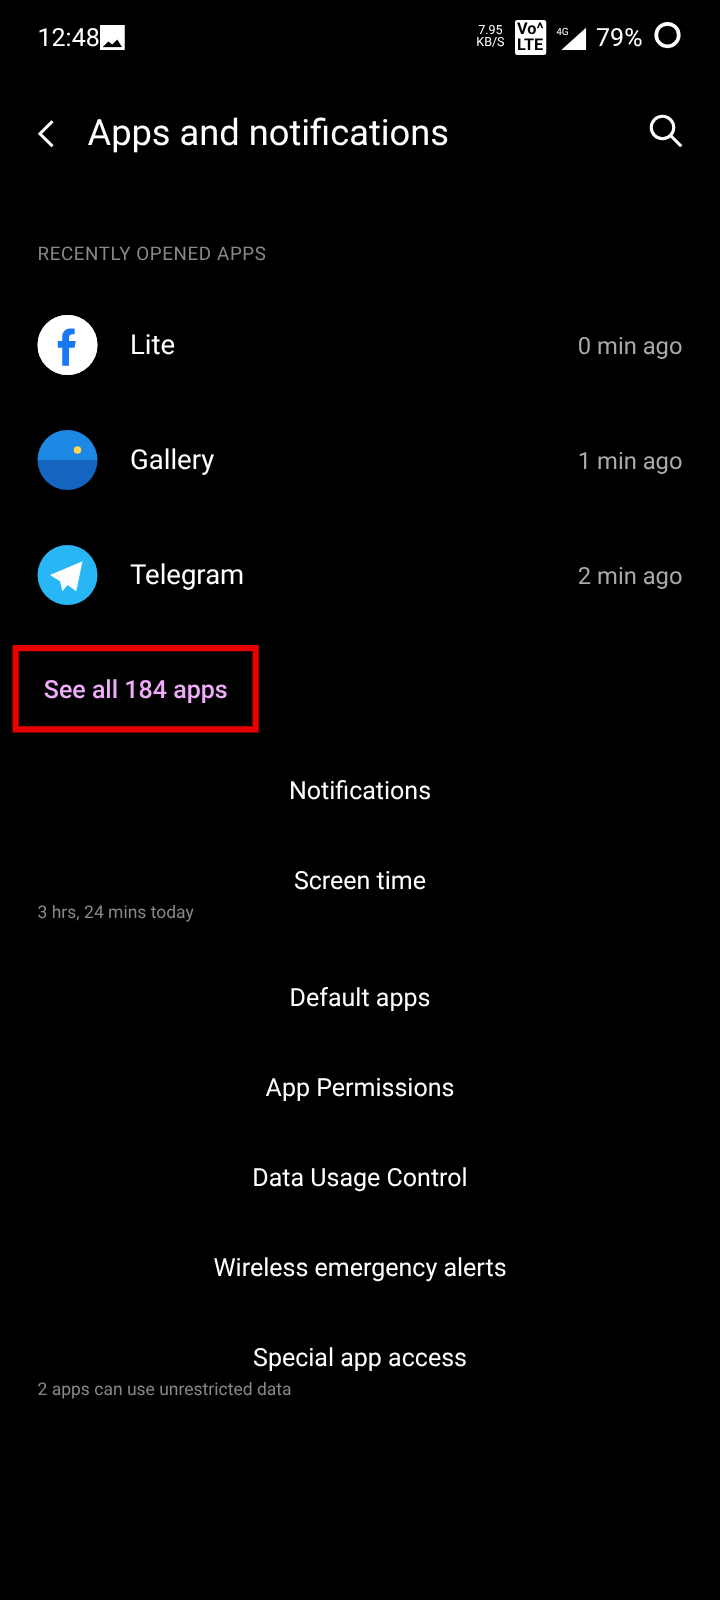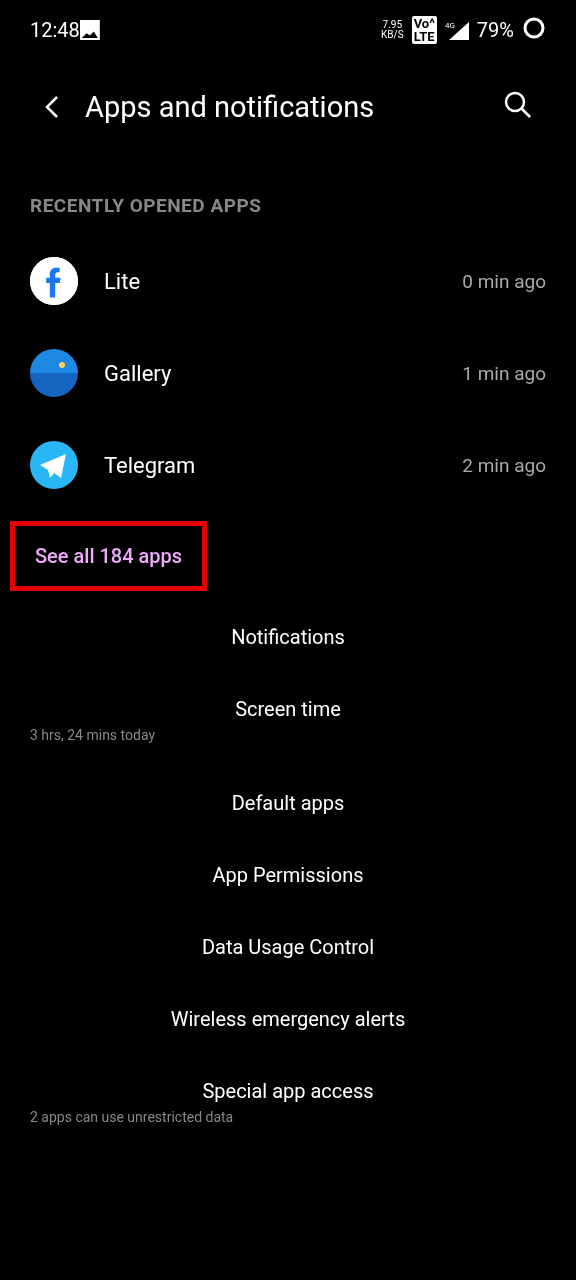--- a/index.html
+++ b/index.html
@@ -21,33 +21,32 @@
 }
 .status-left { display: flex; align-items: center; gap: 0; }
 .status-right { margin-left: auto; display: flex; align-items: center; gap: 8px; font-size: 16px; }
 .kbs { font-size: 10px; line-height: 1; text-align: center; }
 .lte-badge { background: #fff; color: #000; font-size: 13px; font-weight: bold; padding: 1px 2px; border-radius: 2px; line-height: 1; }
 .signal-icon svg { display: block; }
 .battery-text { font-size: 20px; }
 .header {
   display: flex;
   align-items: center;
-  padding: 30px 43px 40px;
+  padding: 30px 28px 40px;
   gap: 22px;
 }
 .back-arrow svg { display: block; }
 .page-title { font-size: 29px; font-weight: 400; }
 .search-icon { margin-left: auto; }
 .section-header {
   color: #888;
-  font-size: 19px;
+  font-size: 15px;
   letter-spacing: 0.5px;
   padding: 0 30px 18px;
   text-transform: uppercase;
-  font-weight: bold;
 }
 .app-row {
   display: flex;
   align-items: center;
   padding: 22px 30px;
 }
 .app-icon {
   width: 48px;
   height: 48px;
   border-radius: 50%;

